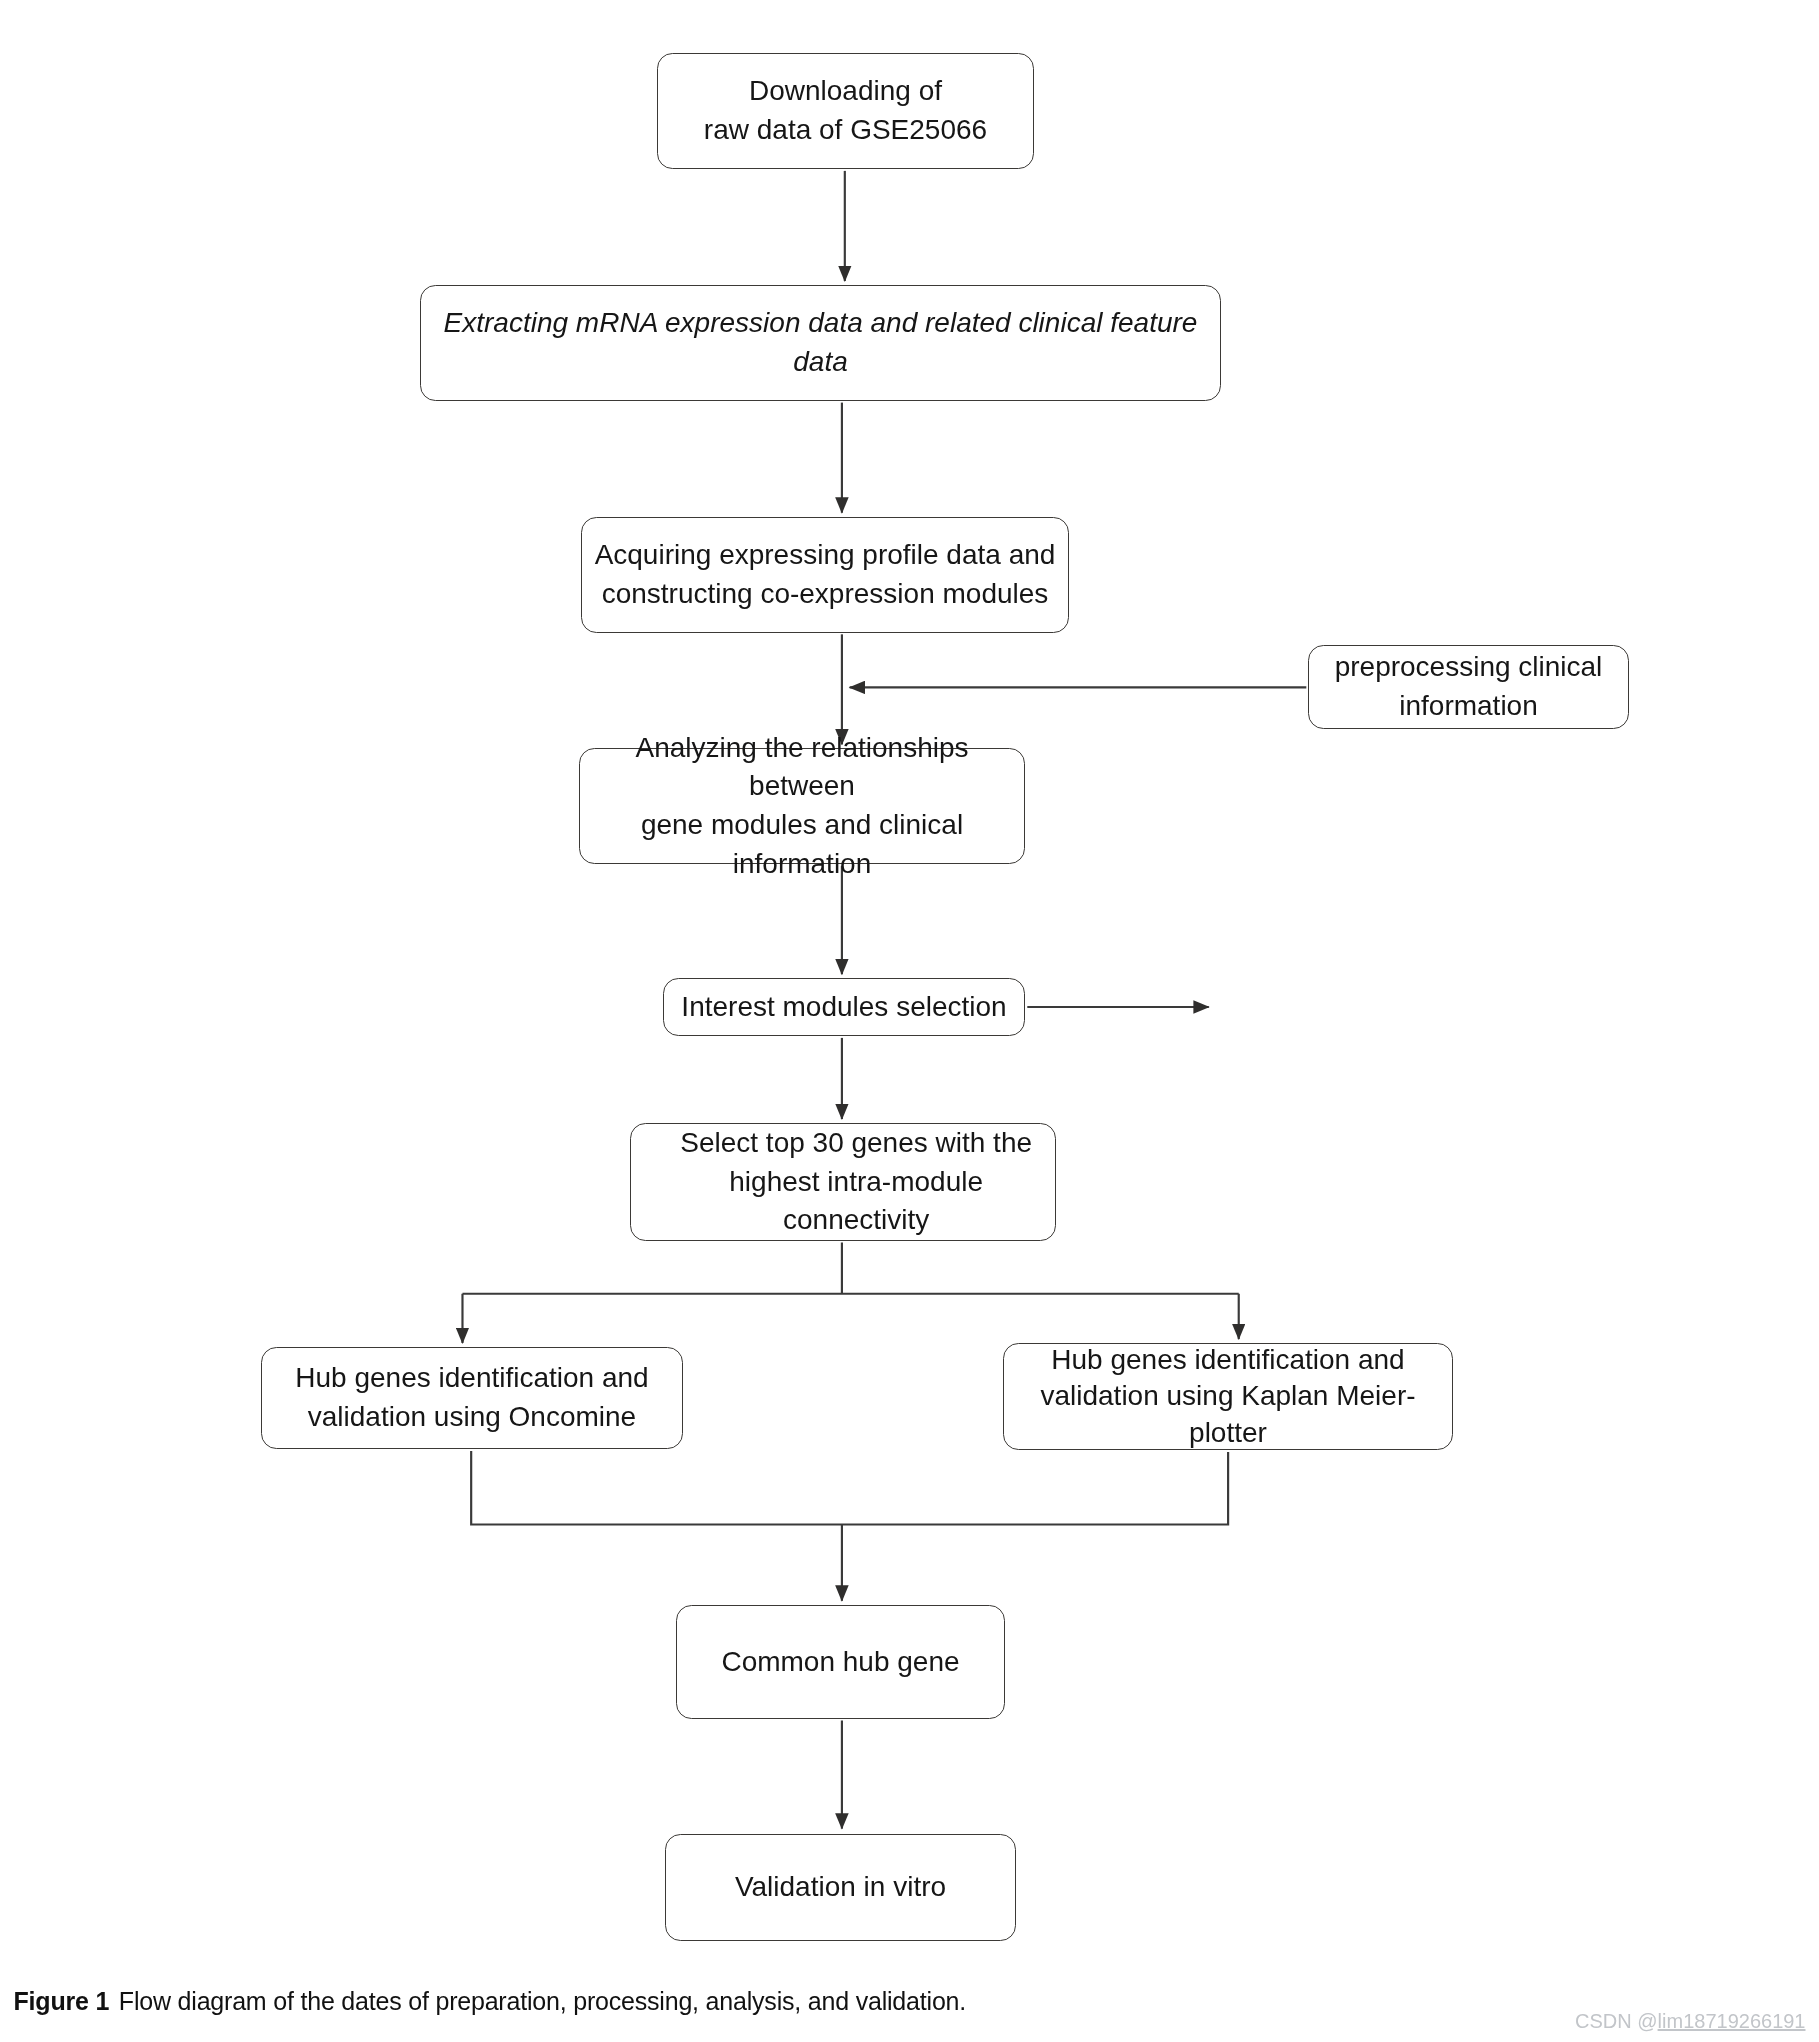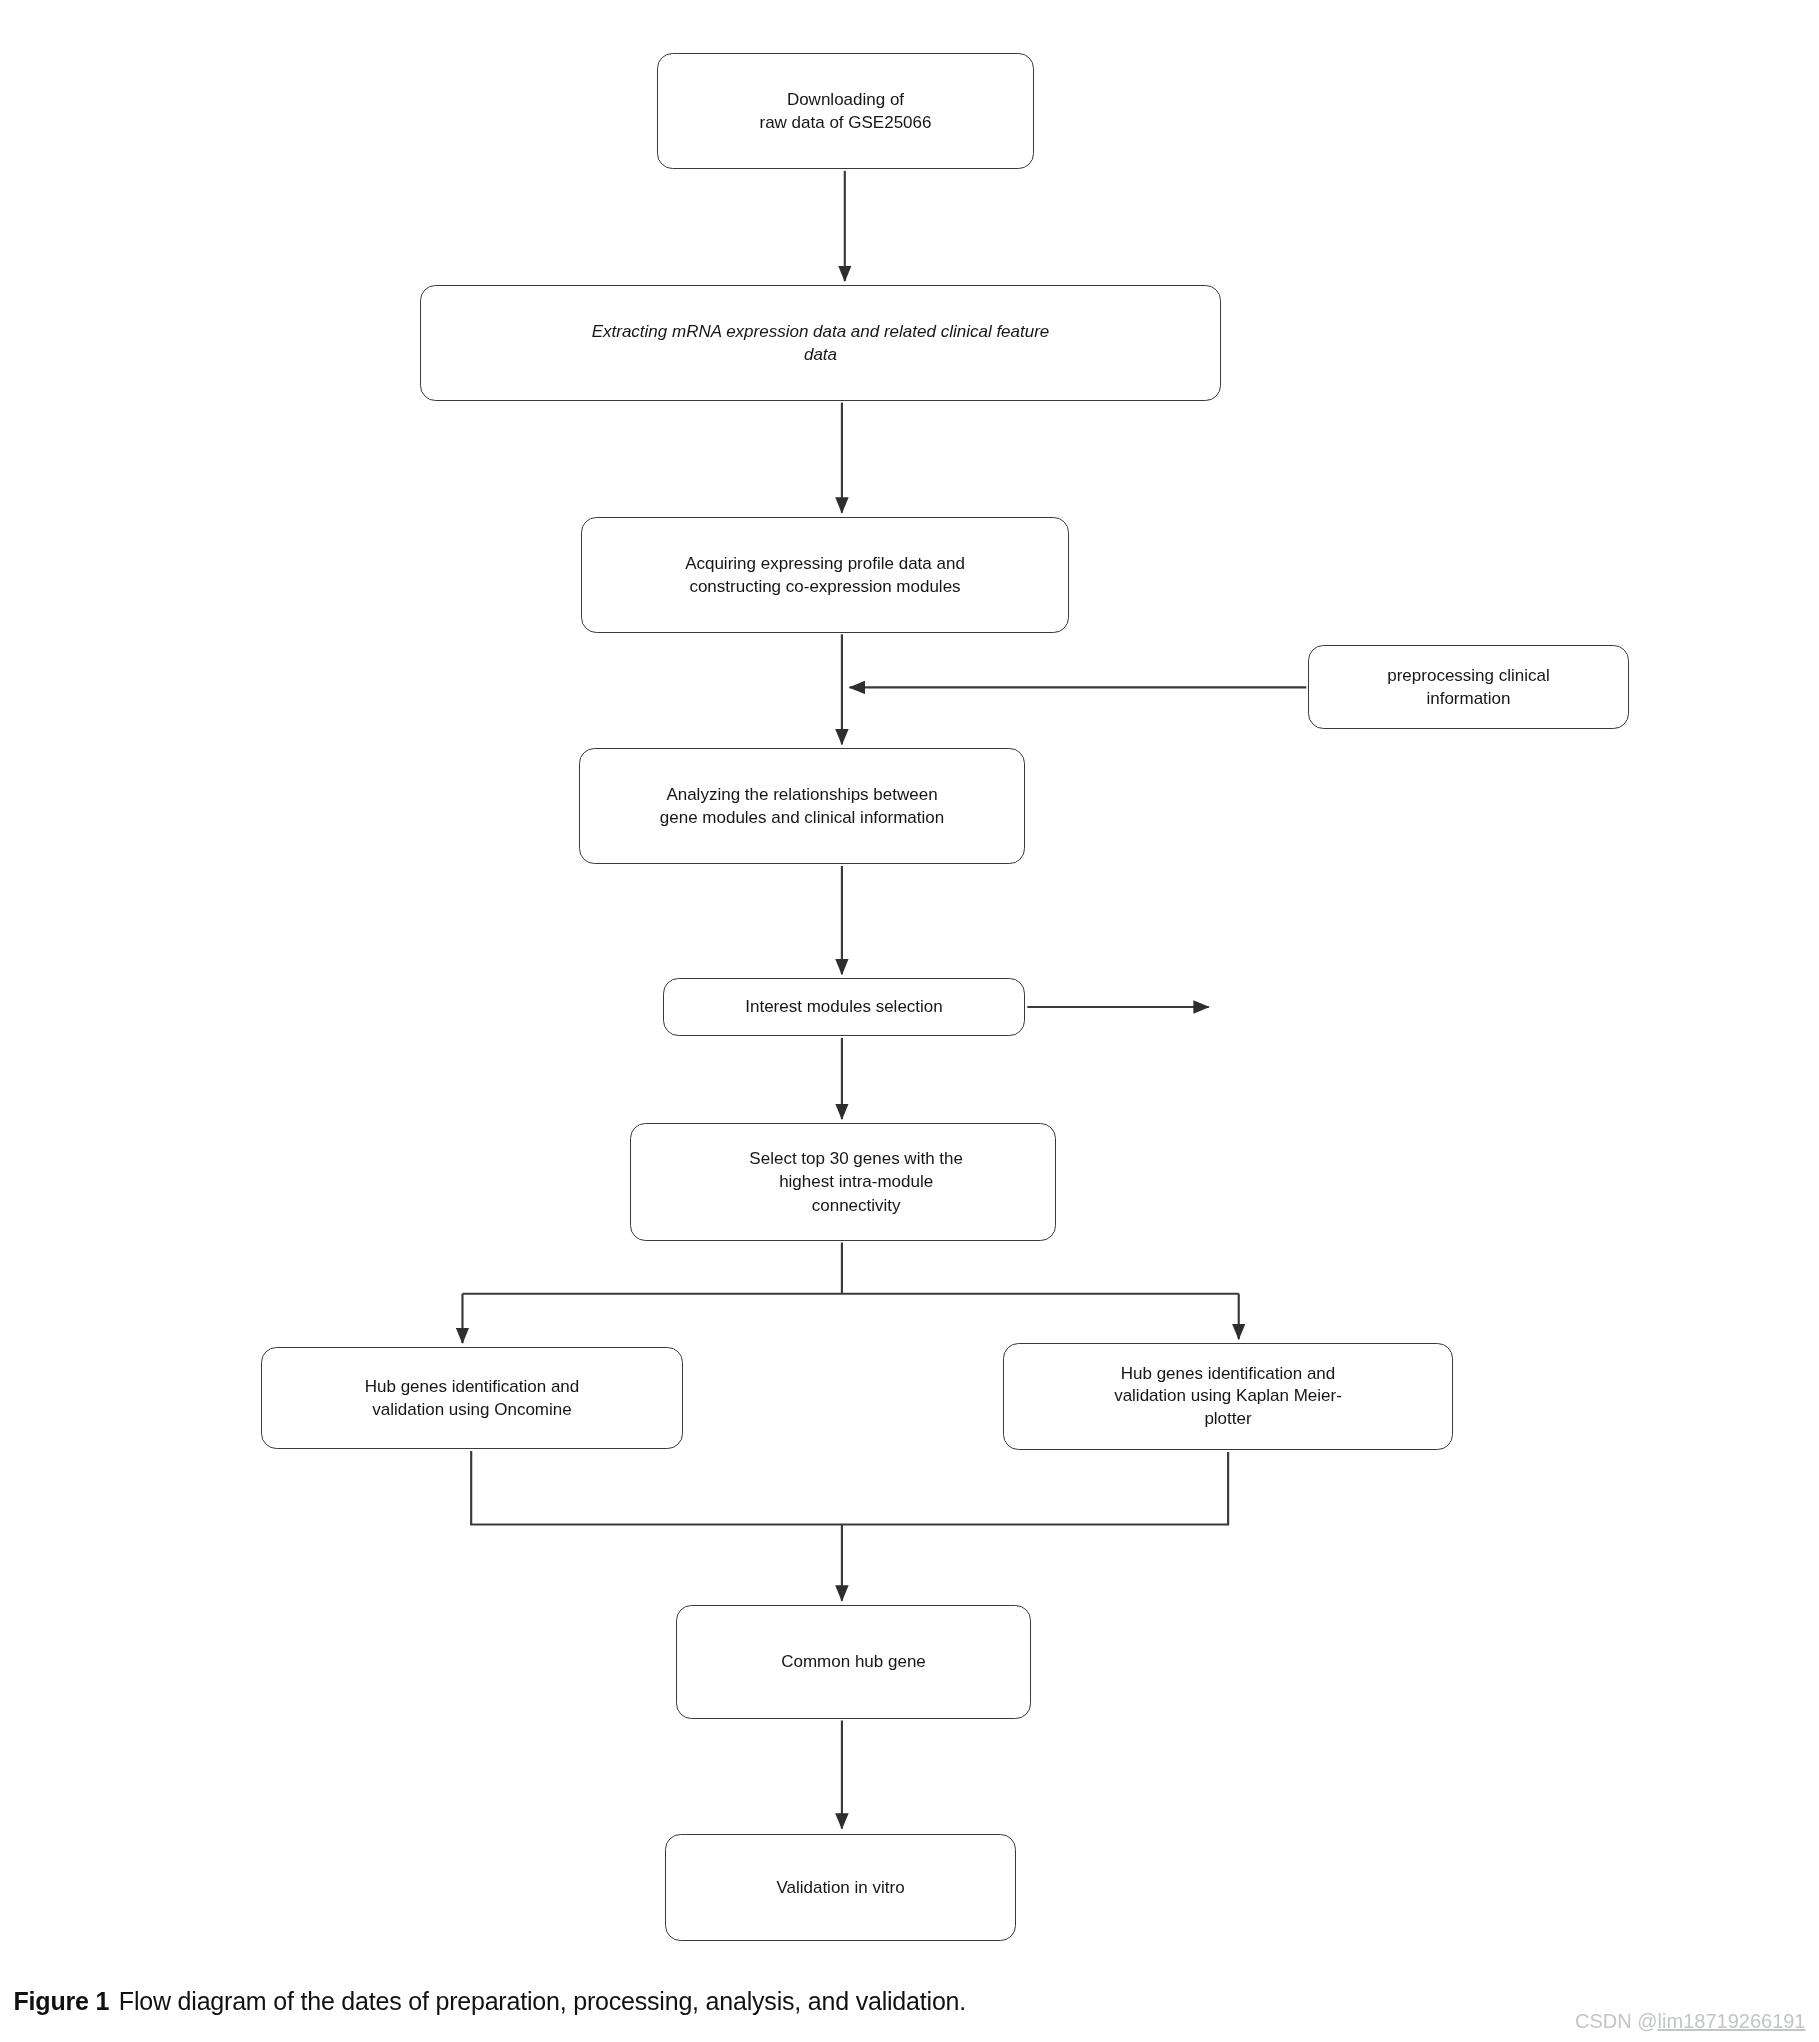--- a/index.html
+++ b/index.html
@@ -22,40 +22,41 @@
     height: 2042px;
   }
   .node {
     position: absolute;
     box-sizing: border-box;
     background: #ffffff;
     border: 1.9px solid #3b3936;
     border-radius: 15.4px;
     display: flex;
     flex-direction: column;
+    align-items: center;
     justify-content: center;
     text-align: center;
     color: #161616;
-    font-size: 17px;
+    font-size: 28px;
     line-height: 1.38;
     white-space: pre-line;
     padding: 3.9px 9.7px;
   }
   
   #n-download        { left: 657px;  top: 53px;   width: 377px; height: 116px; }
   #n-extract         { left: 420px;  top: 285px;  width: 801px; height: 116px; font-style: italic; }
   #n-acquire         { left: 581px;  top: 517px;  width: 488px; height: 116px; }
   #n-preprocess      { left: 1308px; top: 645px;  width: 321px; height: 84px;  }
   #n-analyze         { left: 579px;  top: 748px;  width: 446px; height: 116px; }
   #n-interest        { left: 663px;  top: 978px; width: 362px; height: 58px;  }
   #n-functional      { left: 1215px; top: 943px;  width: 436px; height: 126px; gap: 15.4px; }
   #n-select30        { left: 630px;  top: 1123px; width: 426px; height: 118px; padding-left: 36px; }
   #n-hub-oncomine    { left: 261px;  top: 1347px; width: 422px; height: 102px; }
   #n-hub-km          { left: 1003px; top: 1343px; width: 450px; height: 107px; line-height: 1.3; }
-  #n-common-hub      { left: 676px;  top: 1605px; width: 355px; height: 114px; }
+  #n-common-hub      { left: 676px;  top: 1605px; width: 329px; height: 114px; }
   #n-validation      { left: 665px;  top: 1834px; width: 351px; height: 107px; }
 
   .caption {
     position: absolute;
     left: 13.5px;
     top: 1987px;
     font-size: 25px;
     color: #111111;
     letter-spacing: -0.2px;
   }

